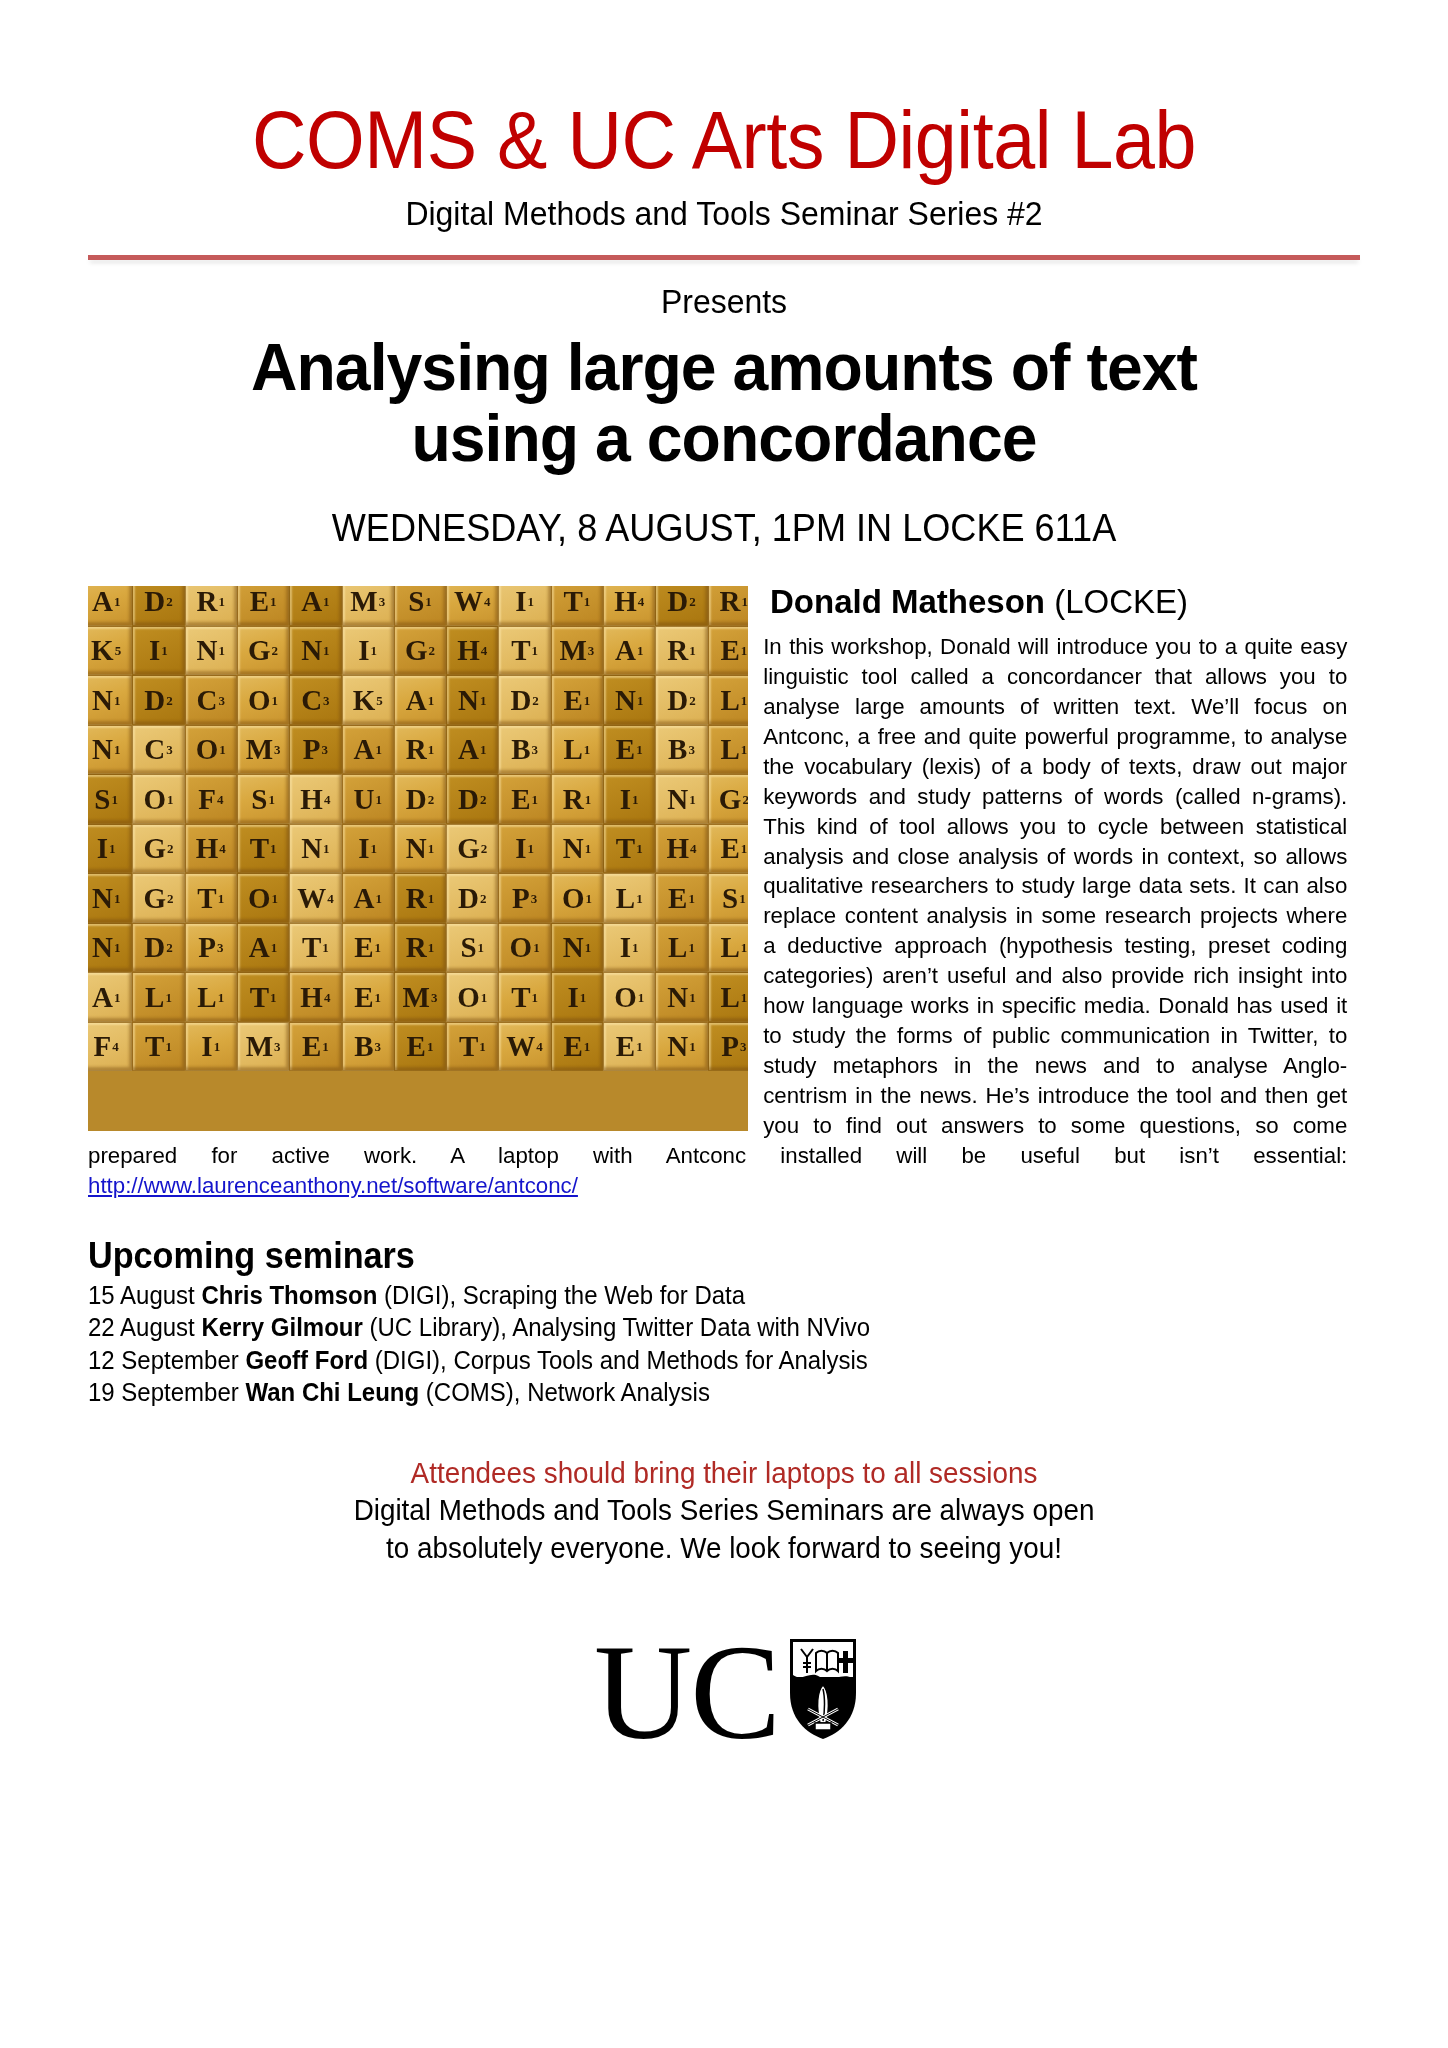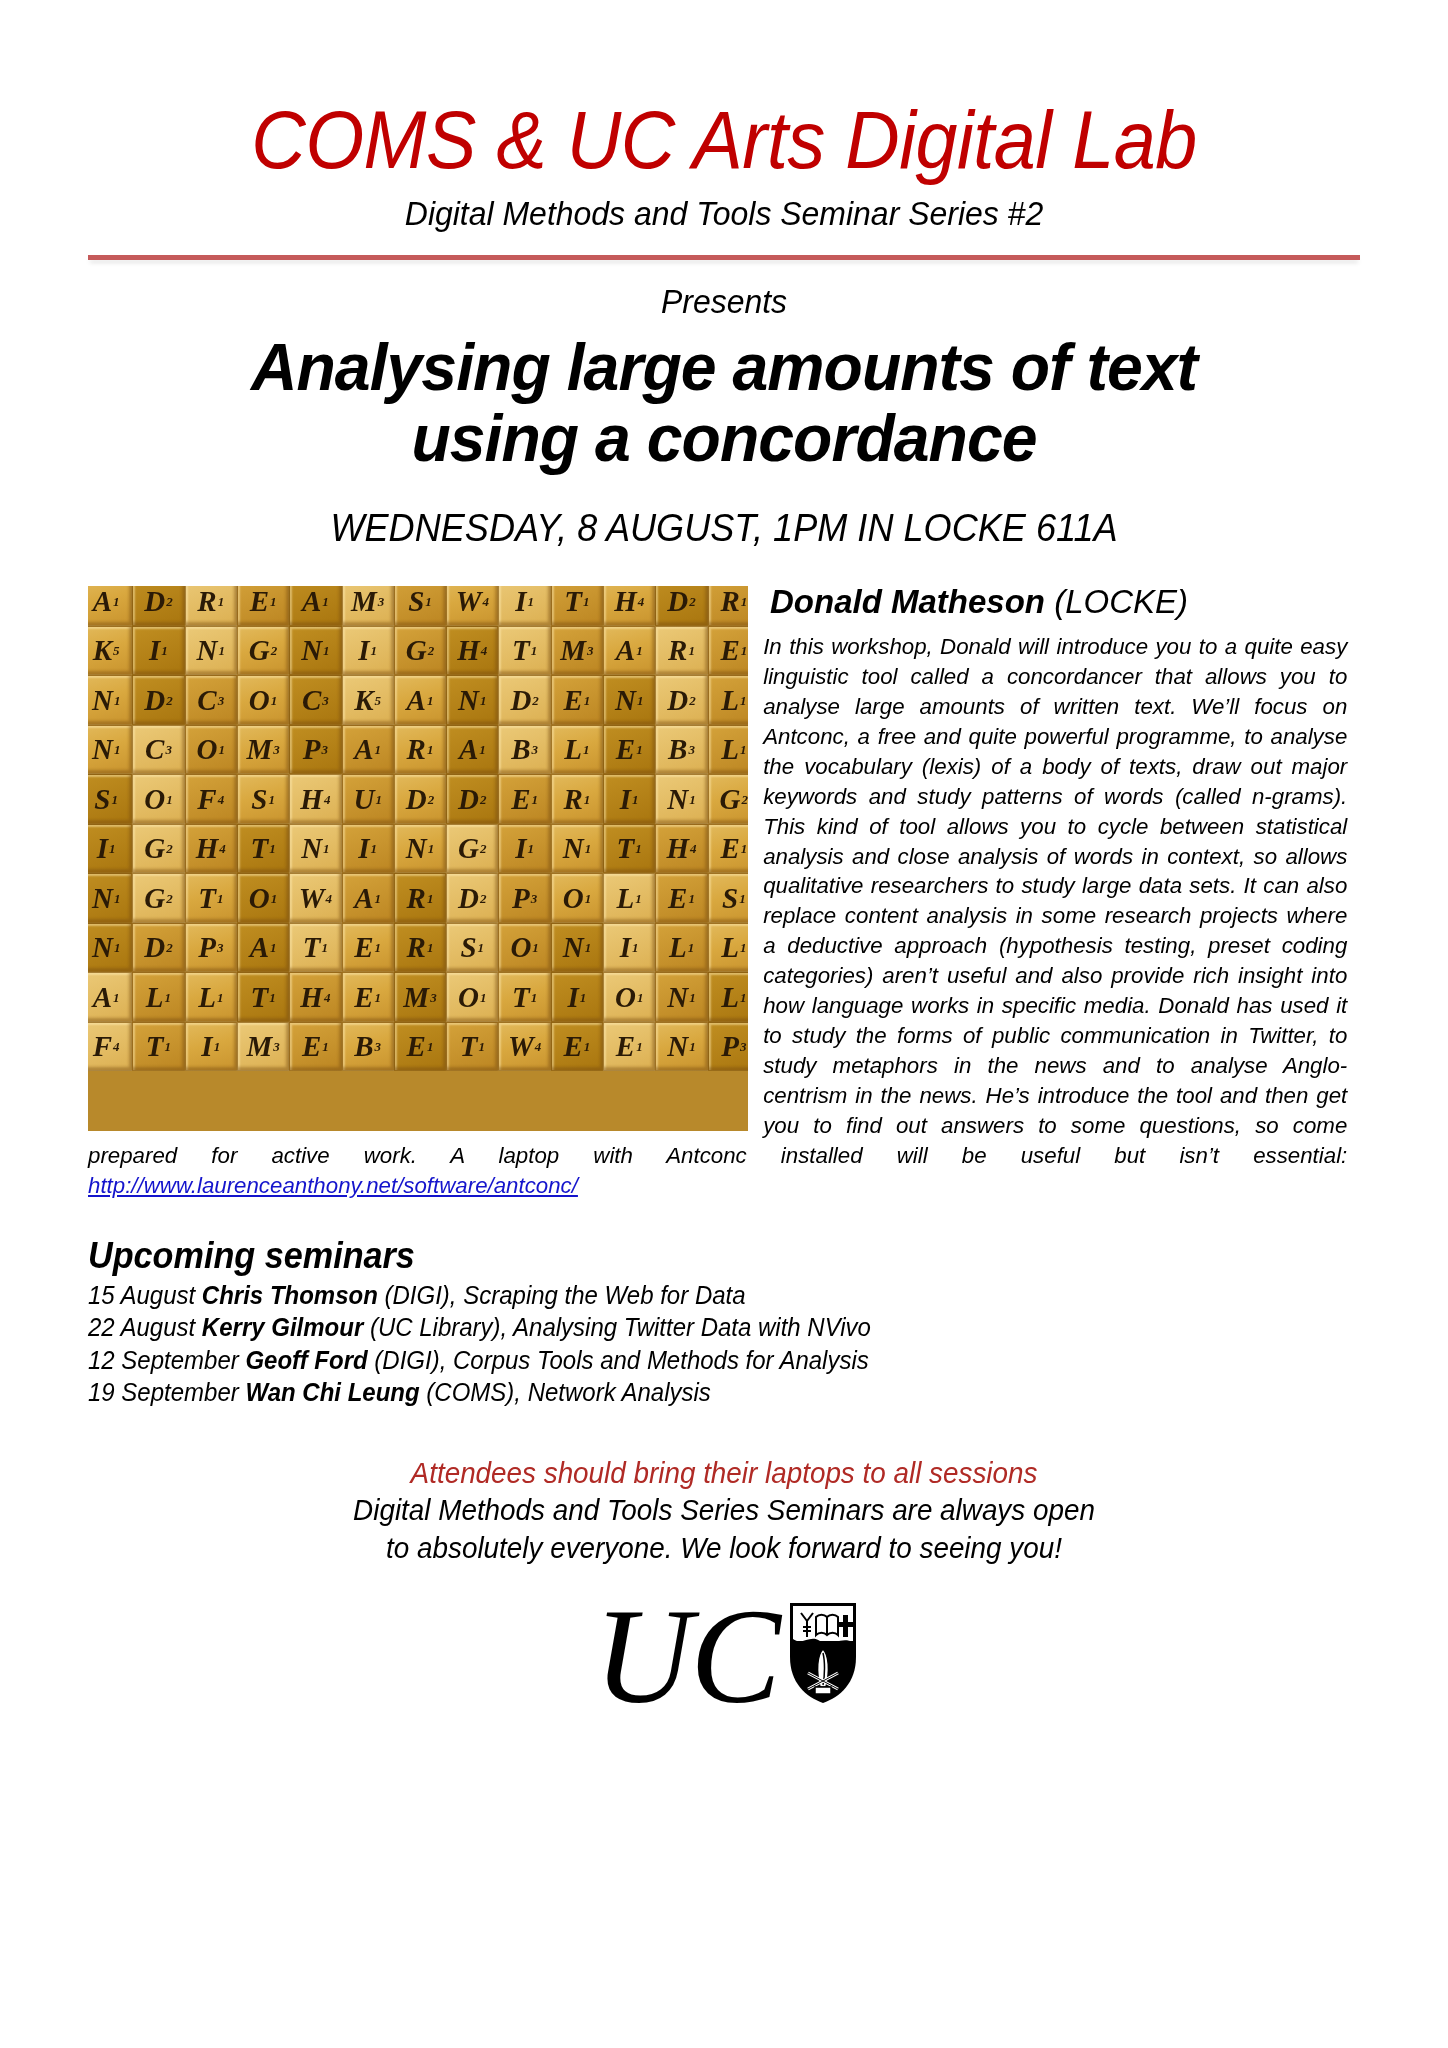--- a/index.html
+++ b/index.html
@@ -8,21 +8,20 @@
     font-family:"Liberation Sans", sans-serif;
     color:#000;
     -webkit-font-smoothing:antialiased;
     overflow:hidden;
   }
   .poster{
     position:relative;
     width:1448px;height:2048px;
     box-sizing:border-box;
     padding:0 88px;
-    font-style:italic;
   }
 
   
   .org-title{
     text-align:center;
     color:#C00000;
     font-size:82px;
     line-height:0.98;
     font-weight:400;
     letter-spacing:-0.5px;
@@ -174,21 +173,21 @@
     font-size:29px;
     line-height:1.30;
     transform:scaleX(0.96);
     transform-origin:center top;
   }
   .closing .hl{color:#B02A25;display:block;}
   .closing .ln{display:block;}
 
   
   .logo{
-    margin-top:20px;
+    margin-top:56px;
     display:flex;
     align-items:center;
     justify-content:center;
     gap:15px;
   }
   .logo .uc{
     font-family:"Liberation Serif", serif;
     font-size:136px;
     font-weight:400;
     color:#000;

